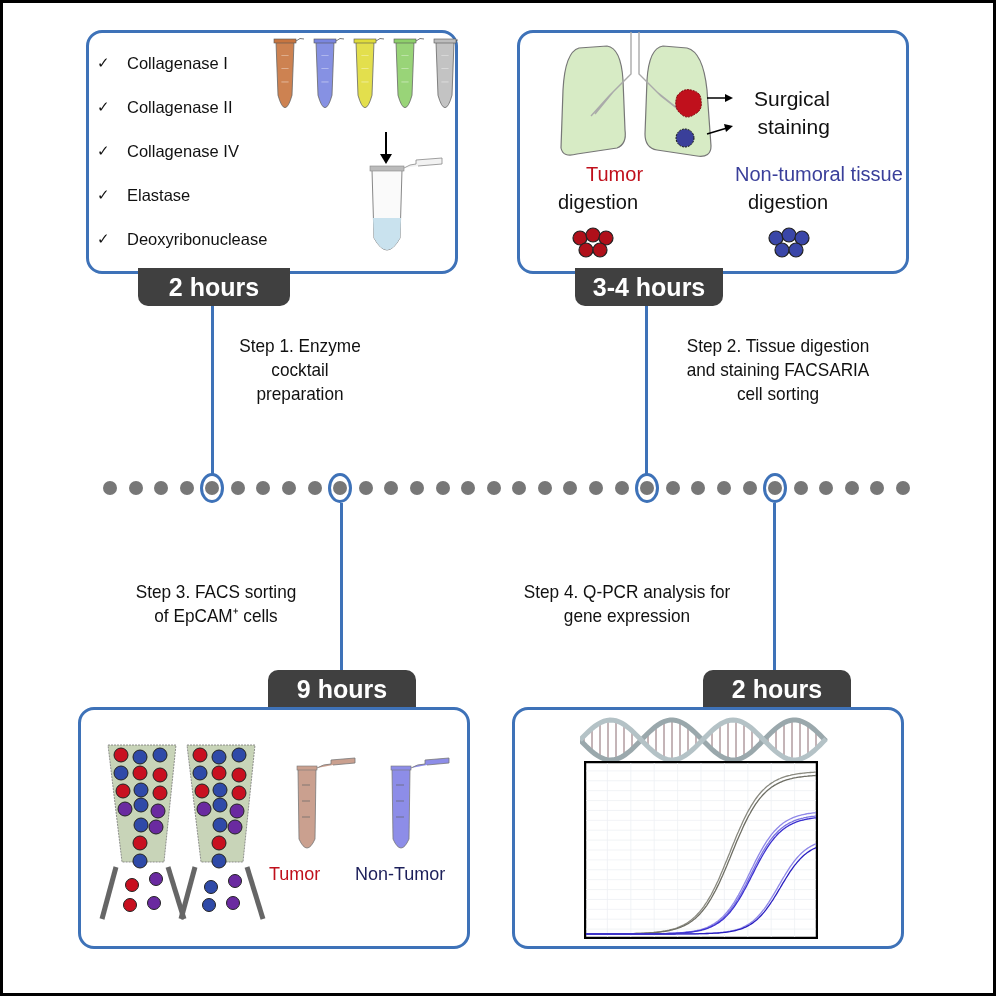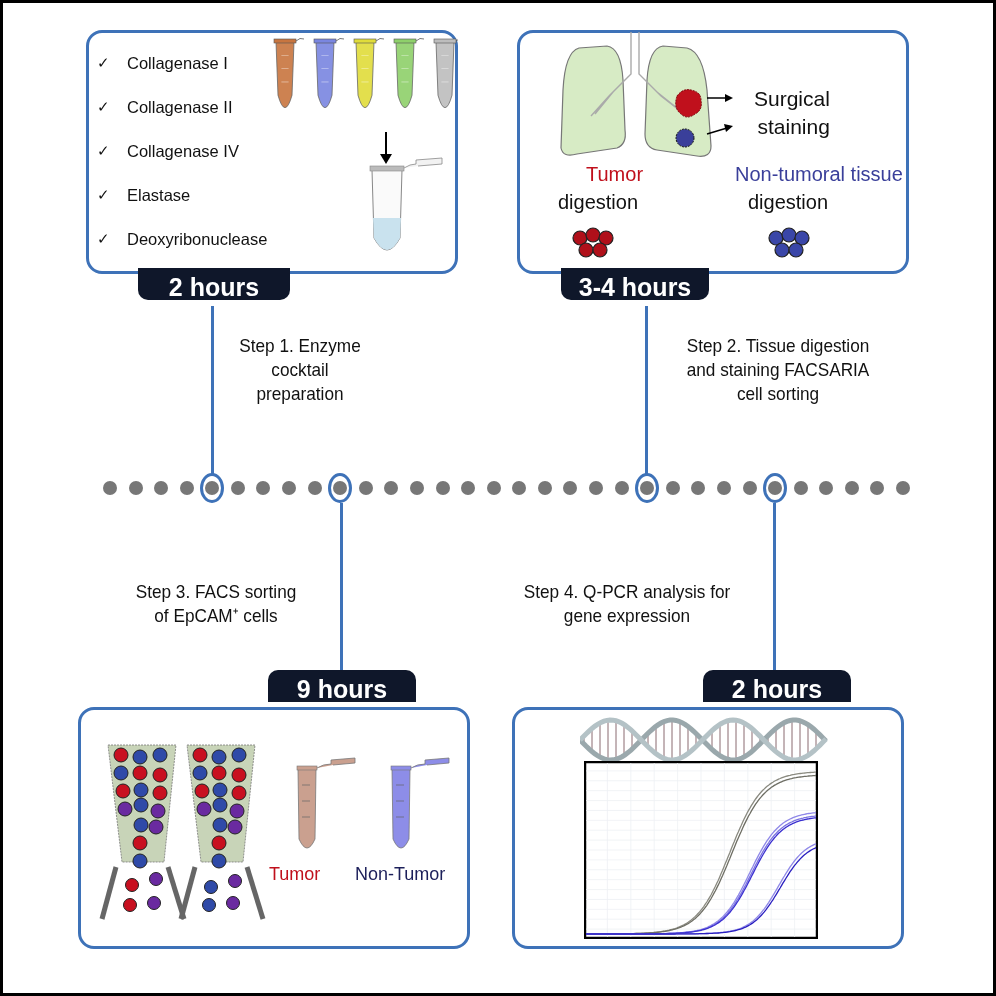--- a/index.html
+++ b/index.html
@@ -1,21 +1,21 @@
 <!DOCTYPE html>
 <html><head>
 <meta charset="utf-8">
 <style>
   html, body { margin:0; padding:0; }
   body { width:996px; height:996px; background:#fff; position:relative; overflow:hidden;
          font-family:"Liberation Sans", sans-serif; }
   .frame { position:absolute; left:0; top:0; width:990px; height:990px; border:3px solid #000; box-sizing:content-box; }
   .panel { position:absolute; border:3px solid #3e72b8; border-radius:16px; background:#fff; box-sizing:border-box; }
-  .badge { position:absolute; background:#0f172a; color:#fff; font-weight:bold; font-size:25px;
-           text-align:center; box-sizing:border-box; line-height:38px; height:32px; }
+  .badge { position:absolute; background:#404040; color:#fff; font-weight:bold; font-size:25px;
+           text-align:center; box-sizing:border-box; line-height:38px; height:38px; }
   .badge.bottom { border-radius:0 0 10px 10px; }
   .badge.top { border-radius:10px 10px 0 0; }
   .vline { position:absolute; width:3px; background:#3e72b8; }
   .step { position:absolute; font-size:18.5px; color:#111; text-align:center; line-height:24px; transform:scaleX(0.93); transform-origin:center top; }
   .check-list { position:absolute; left:96px; top:16px; }
   .check-item { height:44px; display:flex; align-items:center; font-size:16.5px; color:#111; }
   .check-item .ck { width:30px; font-size:15px; }
   .dot { position:absolute; width:14px; height:14px; border-radius:50%; background:#777; }
   .ring { position:absolute; width:24px; height:30px; border:3px solid #3e72b8; border-radius:50%; box-sizing:border-box; background:transparent; }
   .txt { position:absolute; white-space:nowrap; }
@@ -130,21 +130,21 @@
     </svg>
   <div class="txt" style="left:218px;top:52px;font-size:21px;color:#111;text-align:right;line-height:28px;margin-left:16px;">
     <div>Surgical</div>
     <div>staining</div>
   </div>
   <div class="txt" style="left:66px;top:130px;font-size:20px;color:#c0101c;">Tumor</div>
   <div class="txt" style="left:38px;top:158px;font-size:20px;color:#111;">digestion</div>
   <div class="txt" style="left:188px;top:130px;font-size:20px;color:#3a3f9a;margin-left:27px;">Non-tumoral tissue</div>
   <div class="txt" style="left:228px;top:158px;font-size:20px;color:#111;">digestion</div>
 </div>
-<div class="badge bottom" style="left:561px;top:268px;width:148px;">3-4 hours</div>
+<div class="badge bottom" style="left:575px;top:268px;width:148px;">3-4 hours</div>
 <div class="vline" style="left:645px;top:306px;height:170px;"></div>
 
 <div class="step" style="left:200px;top:334px;width:200px;">
   <div>Step 1. Enzyme</div>
   <div>cocktail</div>
   <div>preparation</div>
 </div>
 <div class="step" style="left:640px;top:334px;width:276px;">
   <div>Step 2. Tissue digestion</div>
   <div>and staining FACSARIA</div>

